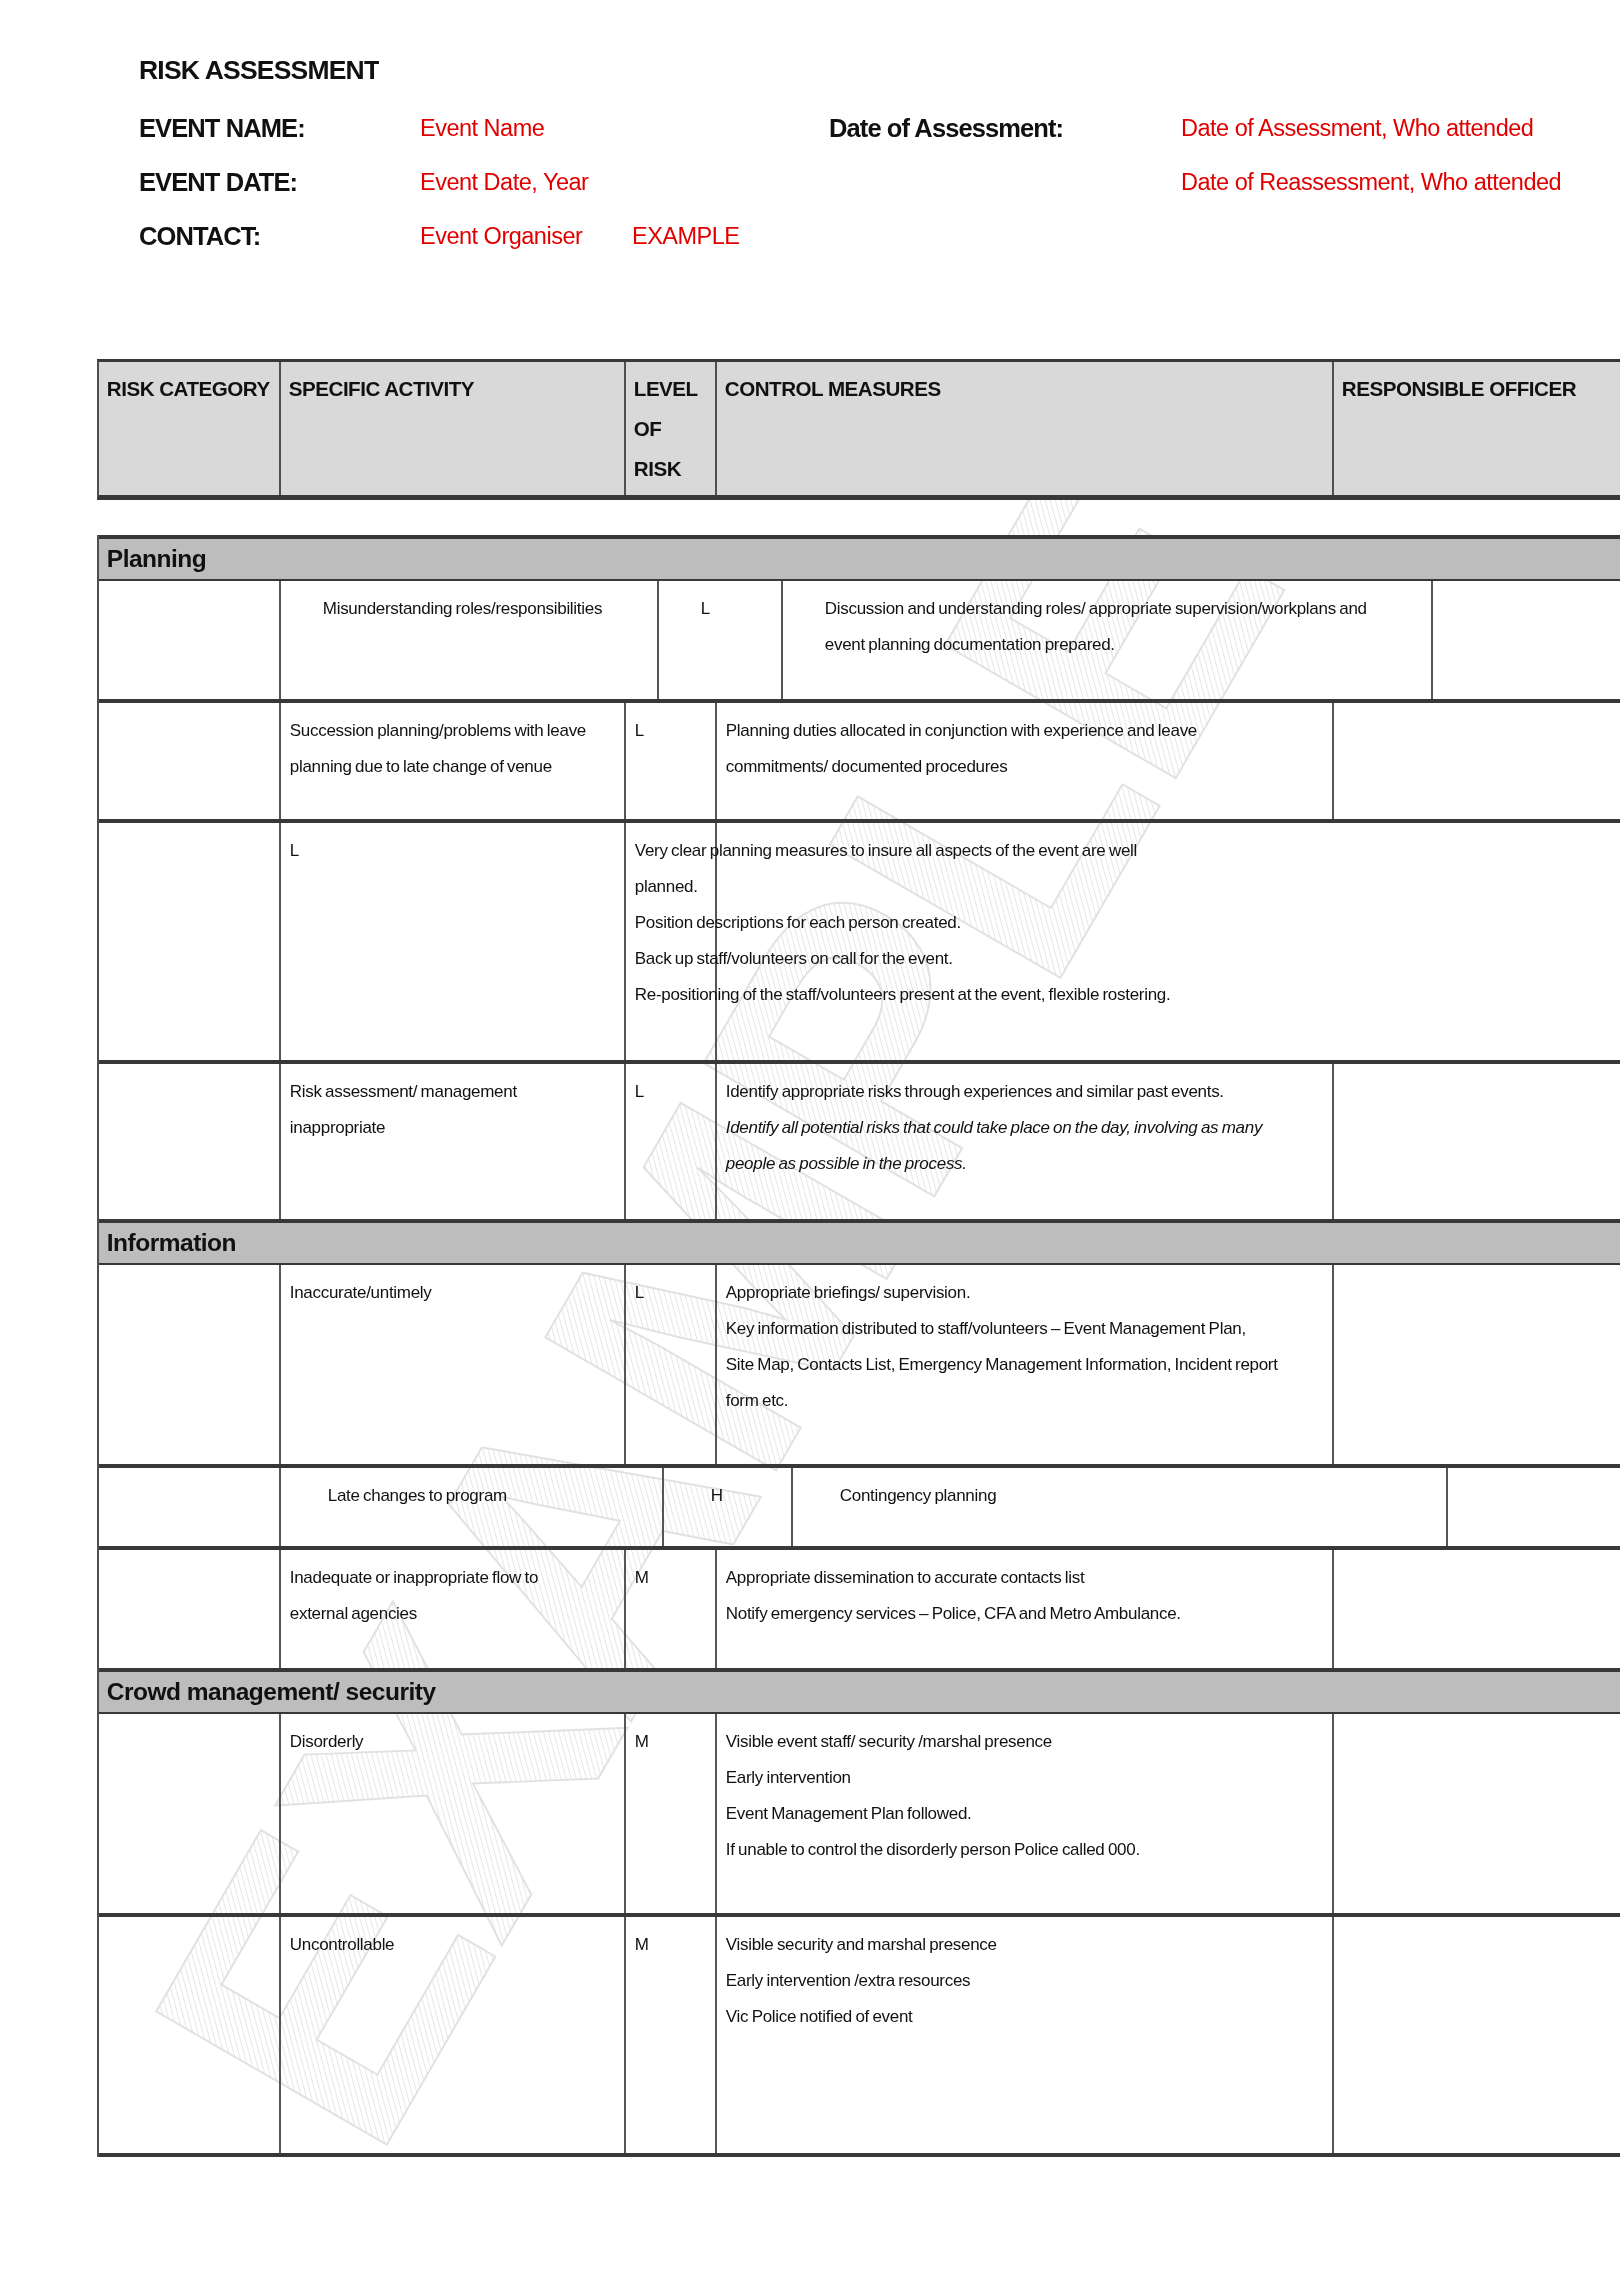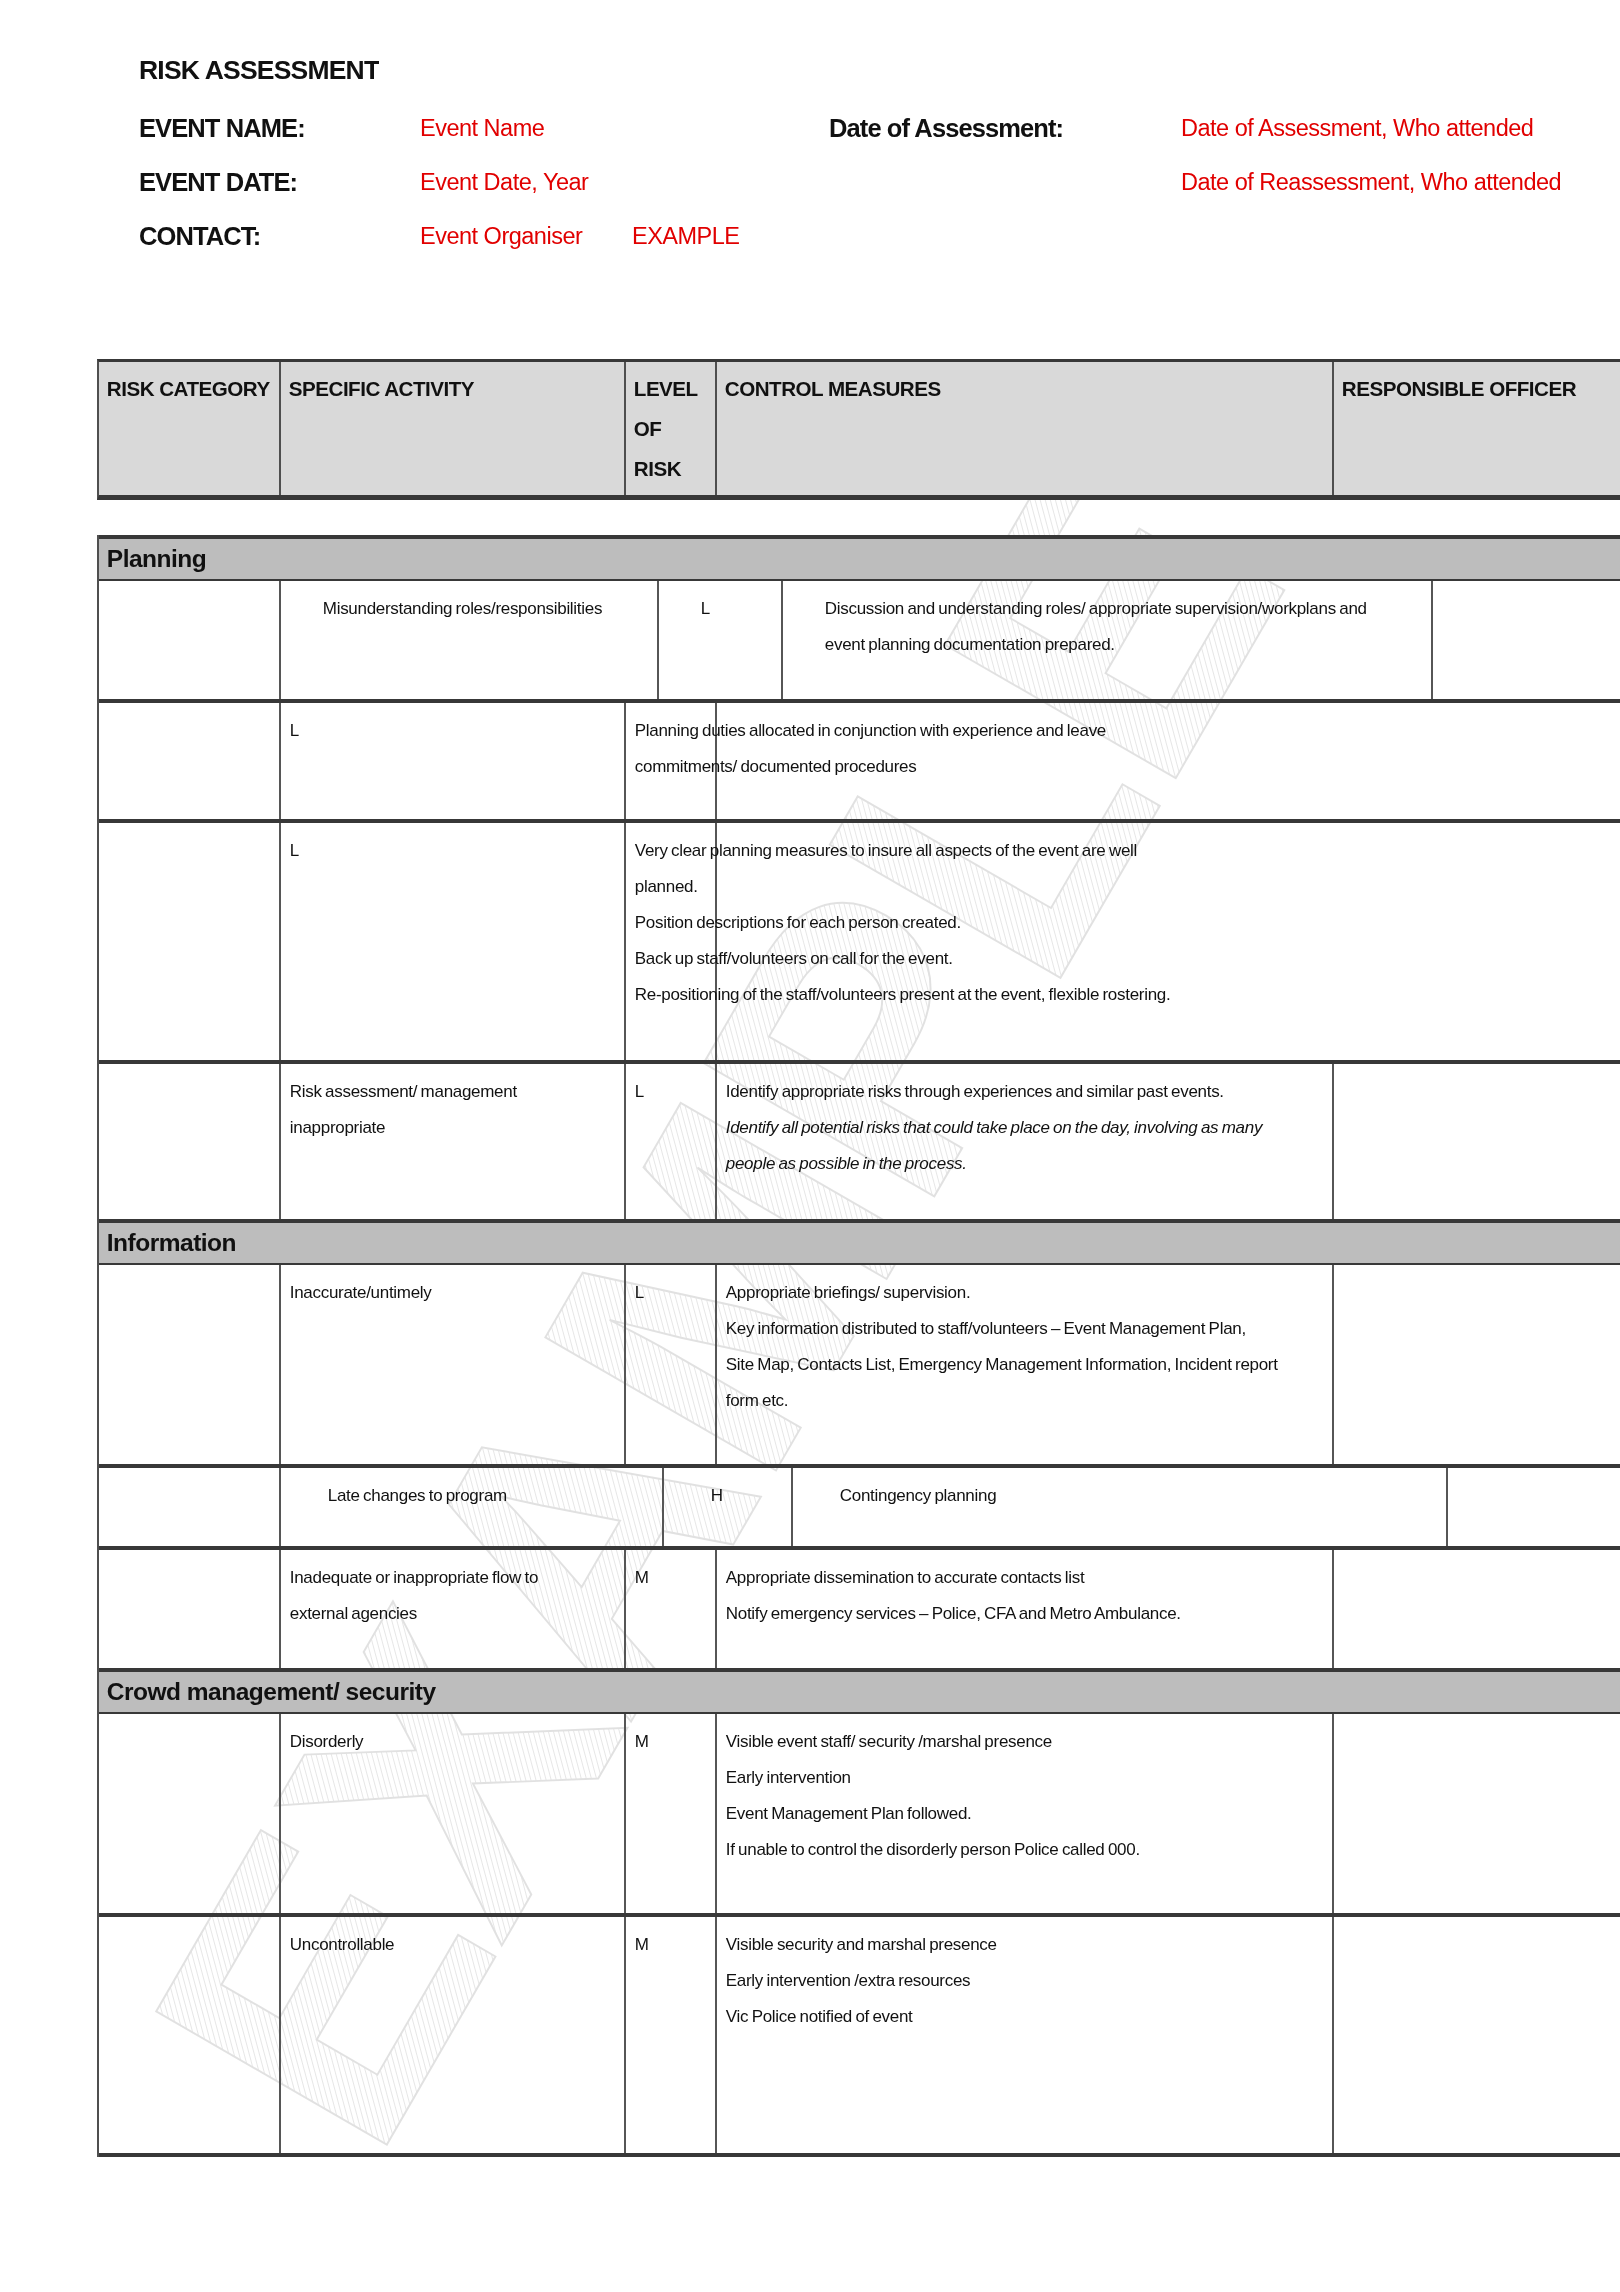--- a/index.html
+++ b/index.html
@@ -130,20 +130,24 @@
               <div class="lv">L</div>
             </div>
             <div class="c c4">
               <div class="m">Discussion and understanding roles/ appropriate supervision/workplans and</div>
               <div class="m">event planning documentation prepared.</div>
             </div>
             <div class="c c5"></div>
           </div>
           <div class="row grid5" style="min-height: 116px;">
             <div class="c c1"></div>
+            <div class="c c2">
+              <div class="a">Succession planning/problems with leave</div>
+              <div class="a">planning due to late change of venue</div>
+            </div>
             <div class="c c3">
               <div class="lv">L</div>
             </div>
             <div class="c c4">
               <div class="m">Planning duties allocated in conjunction with experience and leave</div>
               <div class="m">commitments/ documented procedures</div>
             </div>
             <div class="c c5"></div>
           </div>
           <div class="row grid5" style="min-height: 237px;">

